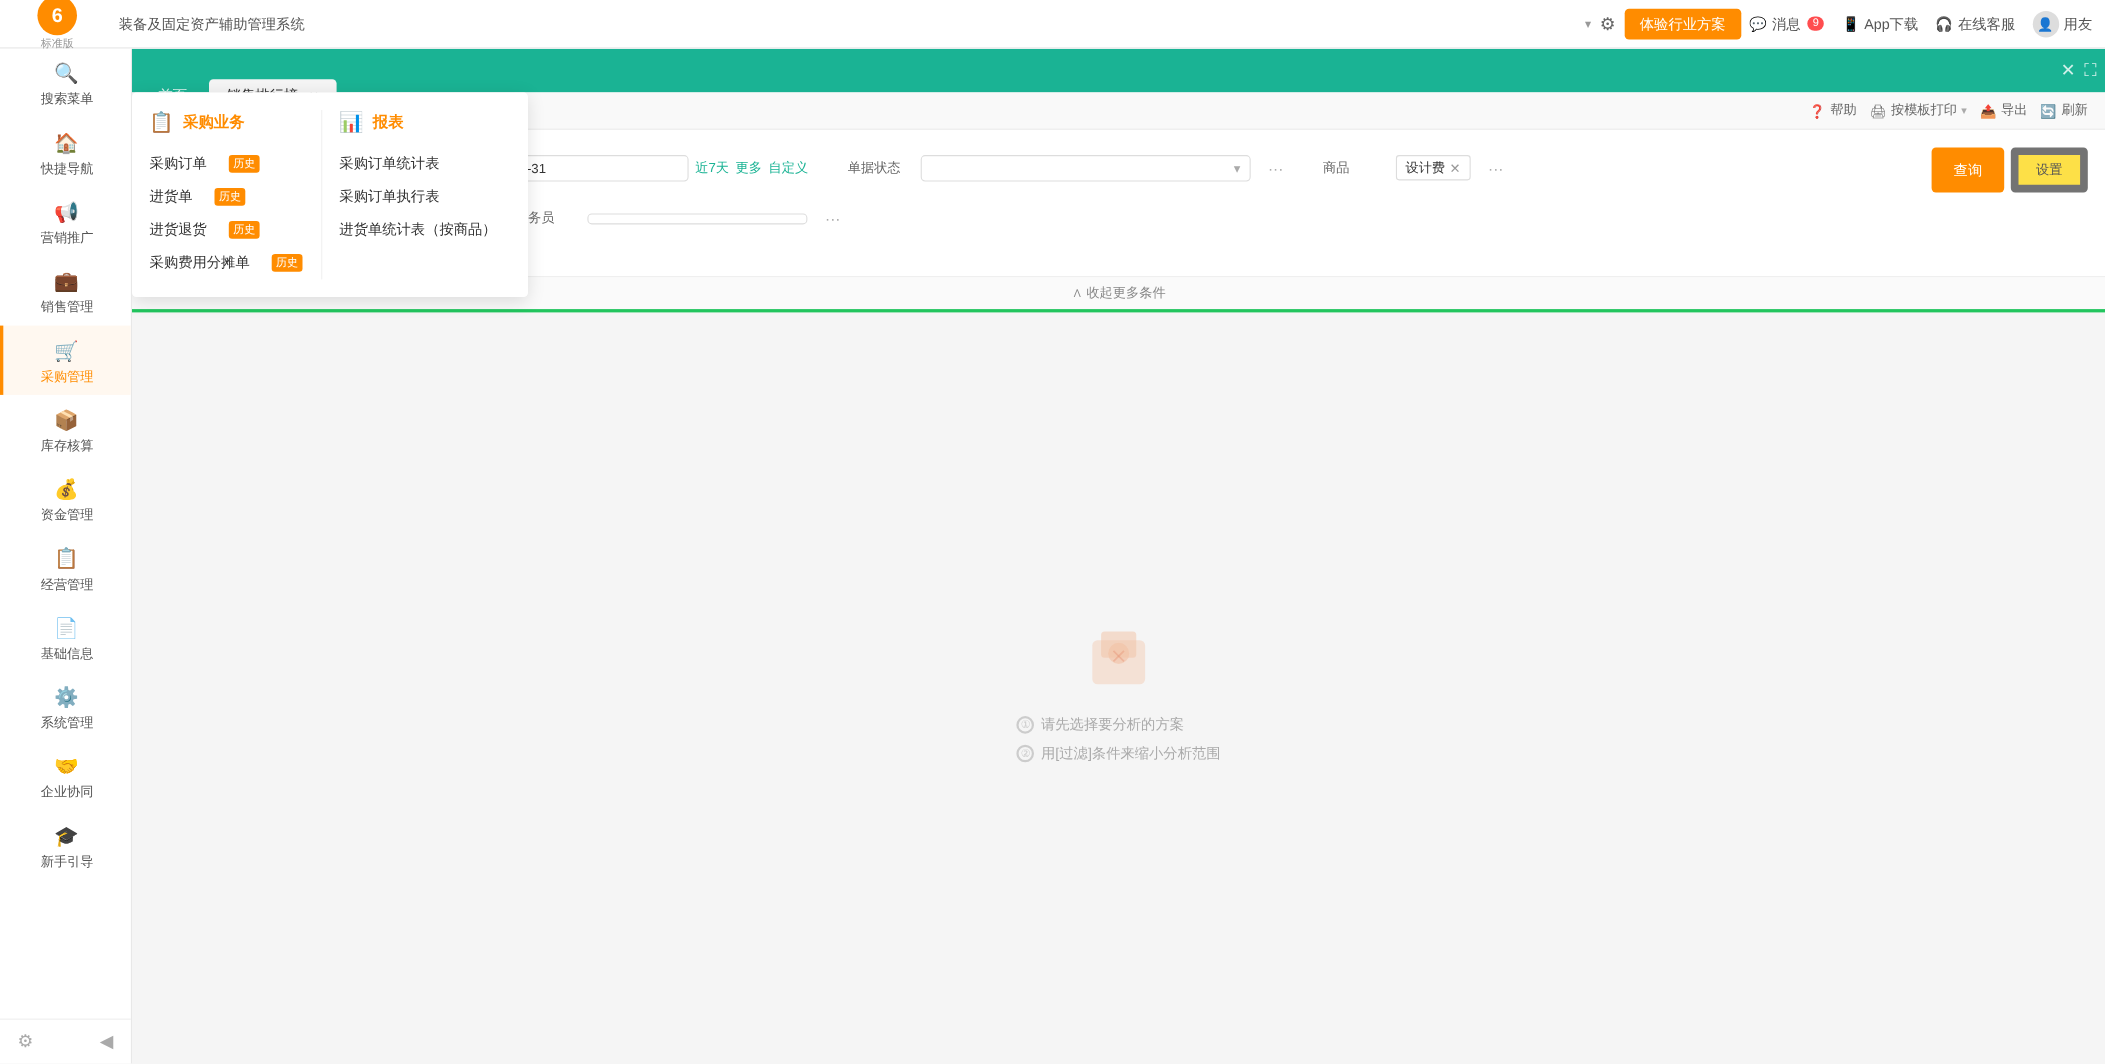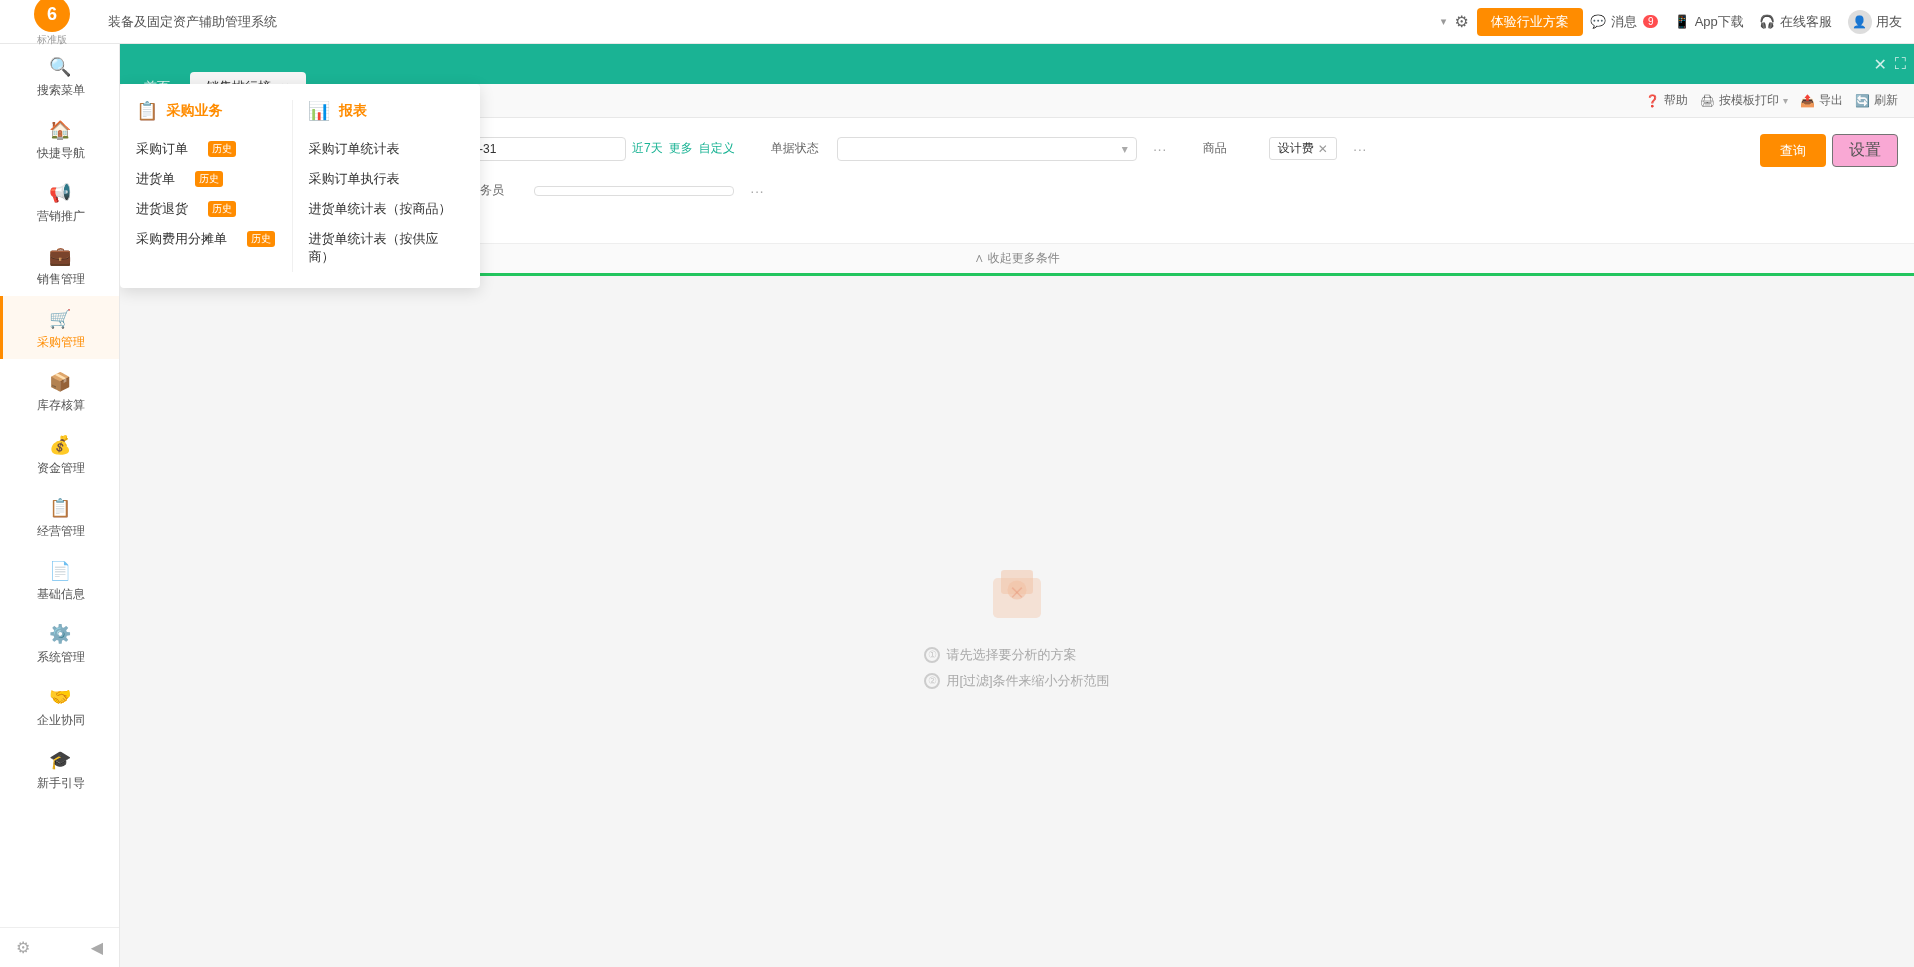--- a/index.html
+++ b/index.html
@@ -288,25 +288,25 @@
     .query-btn {
       background: #ff8c00;
       color: white;
       border: none;
       border-radius: 4px;
       padding: 6px 20px;
       font-size: 13px;
       cursor: pointer;
     }
     .setting-btn {
-      background: #f9a8d4;
-      border: 1px solid #737373;
+      background: #fde047;
+      border: 7px solid #737373;
       border-radius: 4px;
       padding: 5px 16px;
-      font-size: 16px;
+      font-size: 12px;
       cursor: pointer;
       color: #555;
     }
 
     
     .empty-state {
       flex: 1;
       display: flex;
       flex-direction: column;
       align-items: center;
@@ -637,20 +637,17 @@
         </div>
         <div class="menu-item-row">
           <span>采购订单统计表</span>
         </div>
         <div class="menu-item-row">
           <span>采购订单执行表</span>
         </div>
         <div class="menu-item-row">
           <span>进货单统计表（按商品）</span>
         </div>
-        <div class="menu-item-row">
-          <span>进货单统计表（按供应商）</span>
-        </div>
       </div>
     </div>
 
   </div>
 </div>
 
 </body></html>

